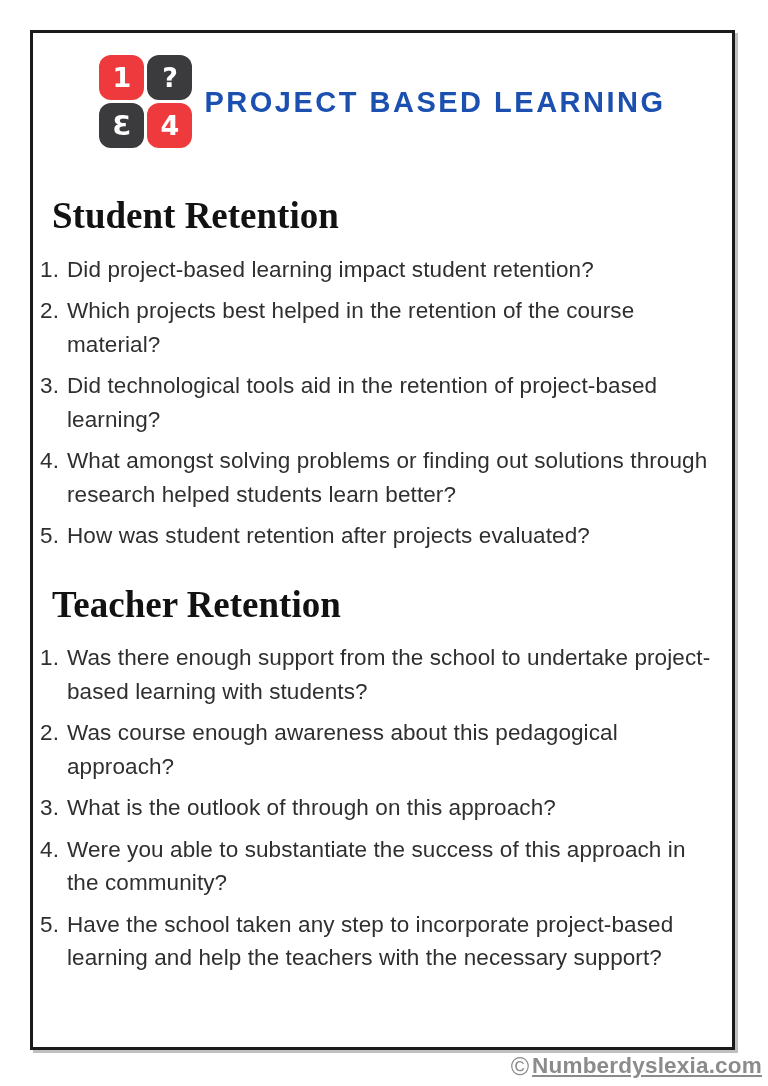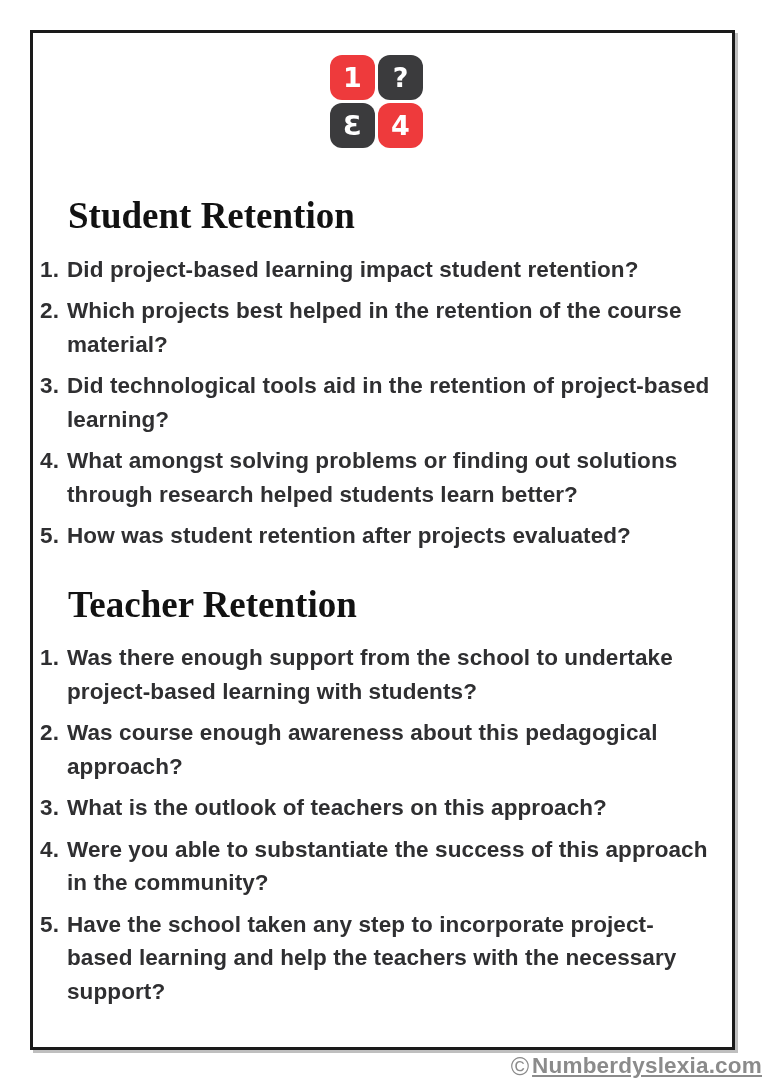--- a/index.html
+++ b/index.html
@@ -62,40 +62,39 @@
     letter-spacing: 7.5px;
     line-height: 40px;
     white-space: nowrap;
   }
   
   .section-heading {
     font-family: "Liberation Serif", "DejaVu Serif", serif;
     font-weight: bold;
     color: #121212;
     font-size: 37px;
-    margin-left: 35px;
+    margin-left: 19px;
     line-height: 1.1;
   }
   .section-heading.first { margin-top: 48px; }
   .section-heading.second { margin-top: 32px; }
   ol.questions {
     list-style: none;
     counter-reset: q;
     margin: 16px 14px 0 7px;
   }
   ol.questions li {
     counter-increment: q;
     position: relative;
     padding-left: 27px;
     font-size: 22.5px;
     line-height: 33.5px;
     color: #2f2f31;
     margin-bottom: 8px;
     letter-spacing: 0.1px;
-    font-weight: bold;
   }
   ol.questions li::before {
     content: counter(q) ".";
     position: absolute;
     left: 0;
     color: #2f2f31;
   }
   
   .copyright {
     position: absolute;
@@ -124,37 +123,38 @@
           <span>?</span>
         </div>
       <div class="tile dark">
           <span>Ɛ</span>
         </div>
       <div class="tile red">
           <span>4</span>
         </div>
     </div>
     <div class="title">
+      <div class="title-line1">PROJECT BASED LEARNING</div>
     </div>
   </div>
 
   <h2 class="section-heading first">Student Retention</h2>
   <ol class="questions">
     <li><span>Did project-based learning impact student retention?</span></li>
     <li><span>Which projects best helped in the retention of the course material?</span></li>
     <li><span>Did technological tools aid in the retention of project-based learning?</span></li>
     <li><span>What amongst solving problems or finding out solutions through research helped students learn better?</span></li>
     <li><span>How was student retention after projects evaluated?</span></li>
   </ol>
 
   <h2 class="section-heading second">Teacher Retention</h2>
   <ol class="questions">
     <li><span>Was there enough support from the school to undertake project-based learning with students?</span></li>
     <li><span>Was course enough awareness about this pedagogical approach?</span></li>
-    <li><span>What is the outlook of teachers on this approach?</span></li>
+    <li><span>What is the outlook of through on this approach?</span></li>
     <li><span>Were you able to substantiate the success of this approach in the community?</span></li>
     <li><span>Have the school taken any step to incorporate project-based learning and help the teachers with the necessary support?</span></li>
   </ol>
 
 </div>
 
 <div class="copyright">
   <span class="c-icon">©</span>
   <span class="site">Numberdyslexia.com</span>
 </div>

